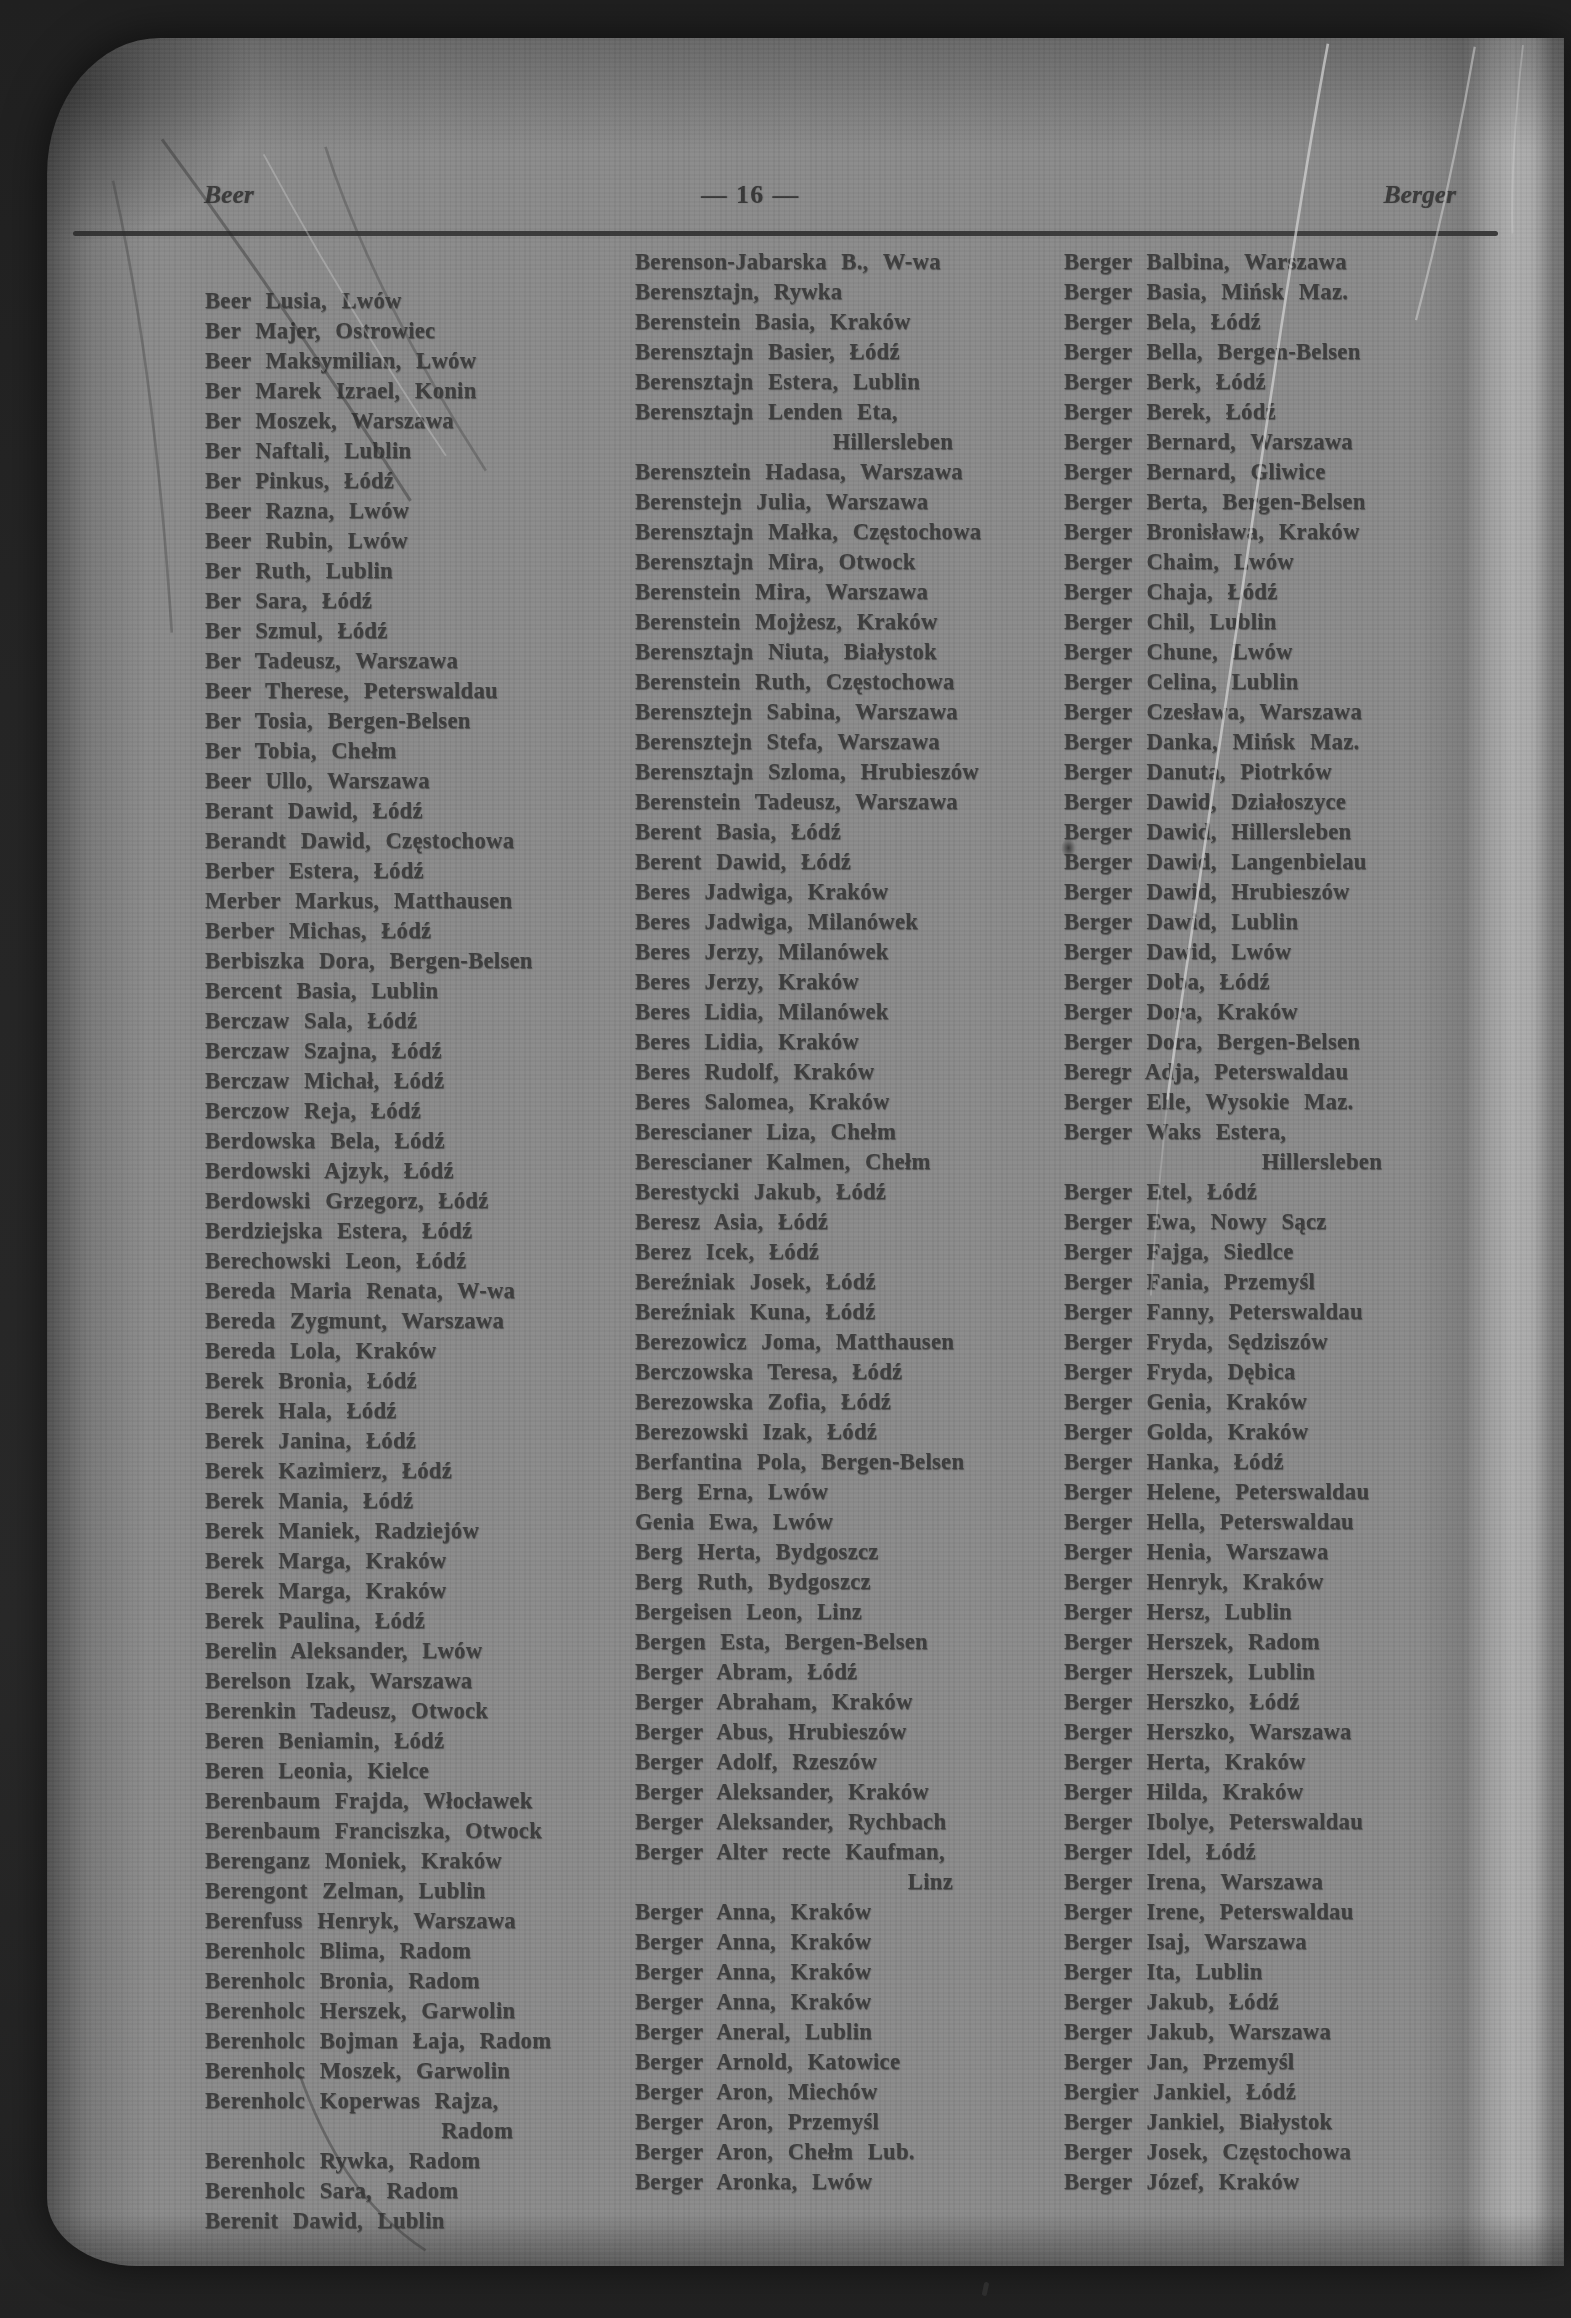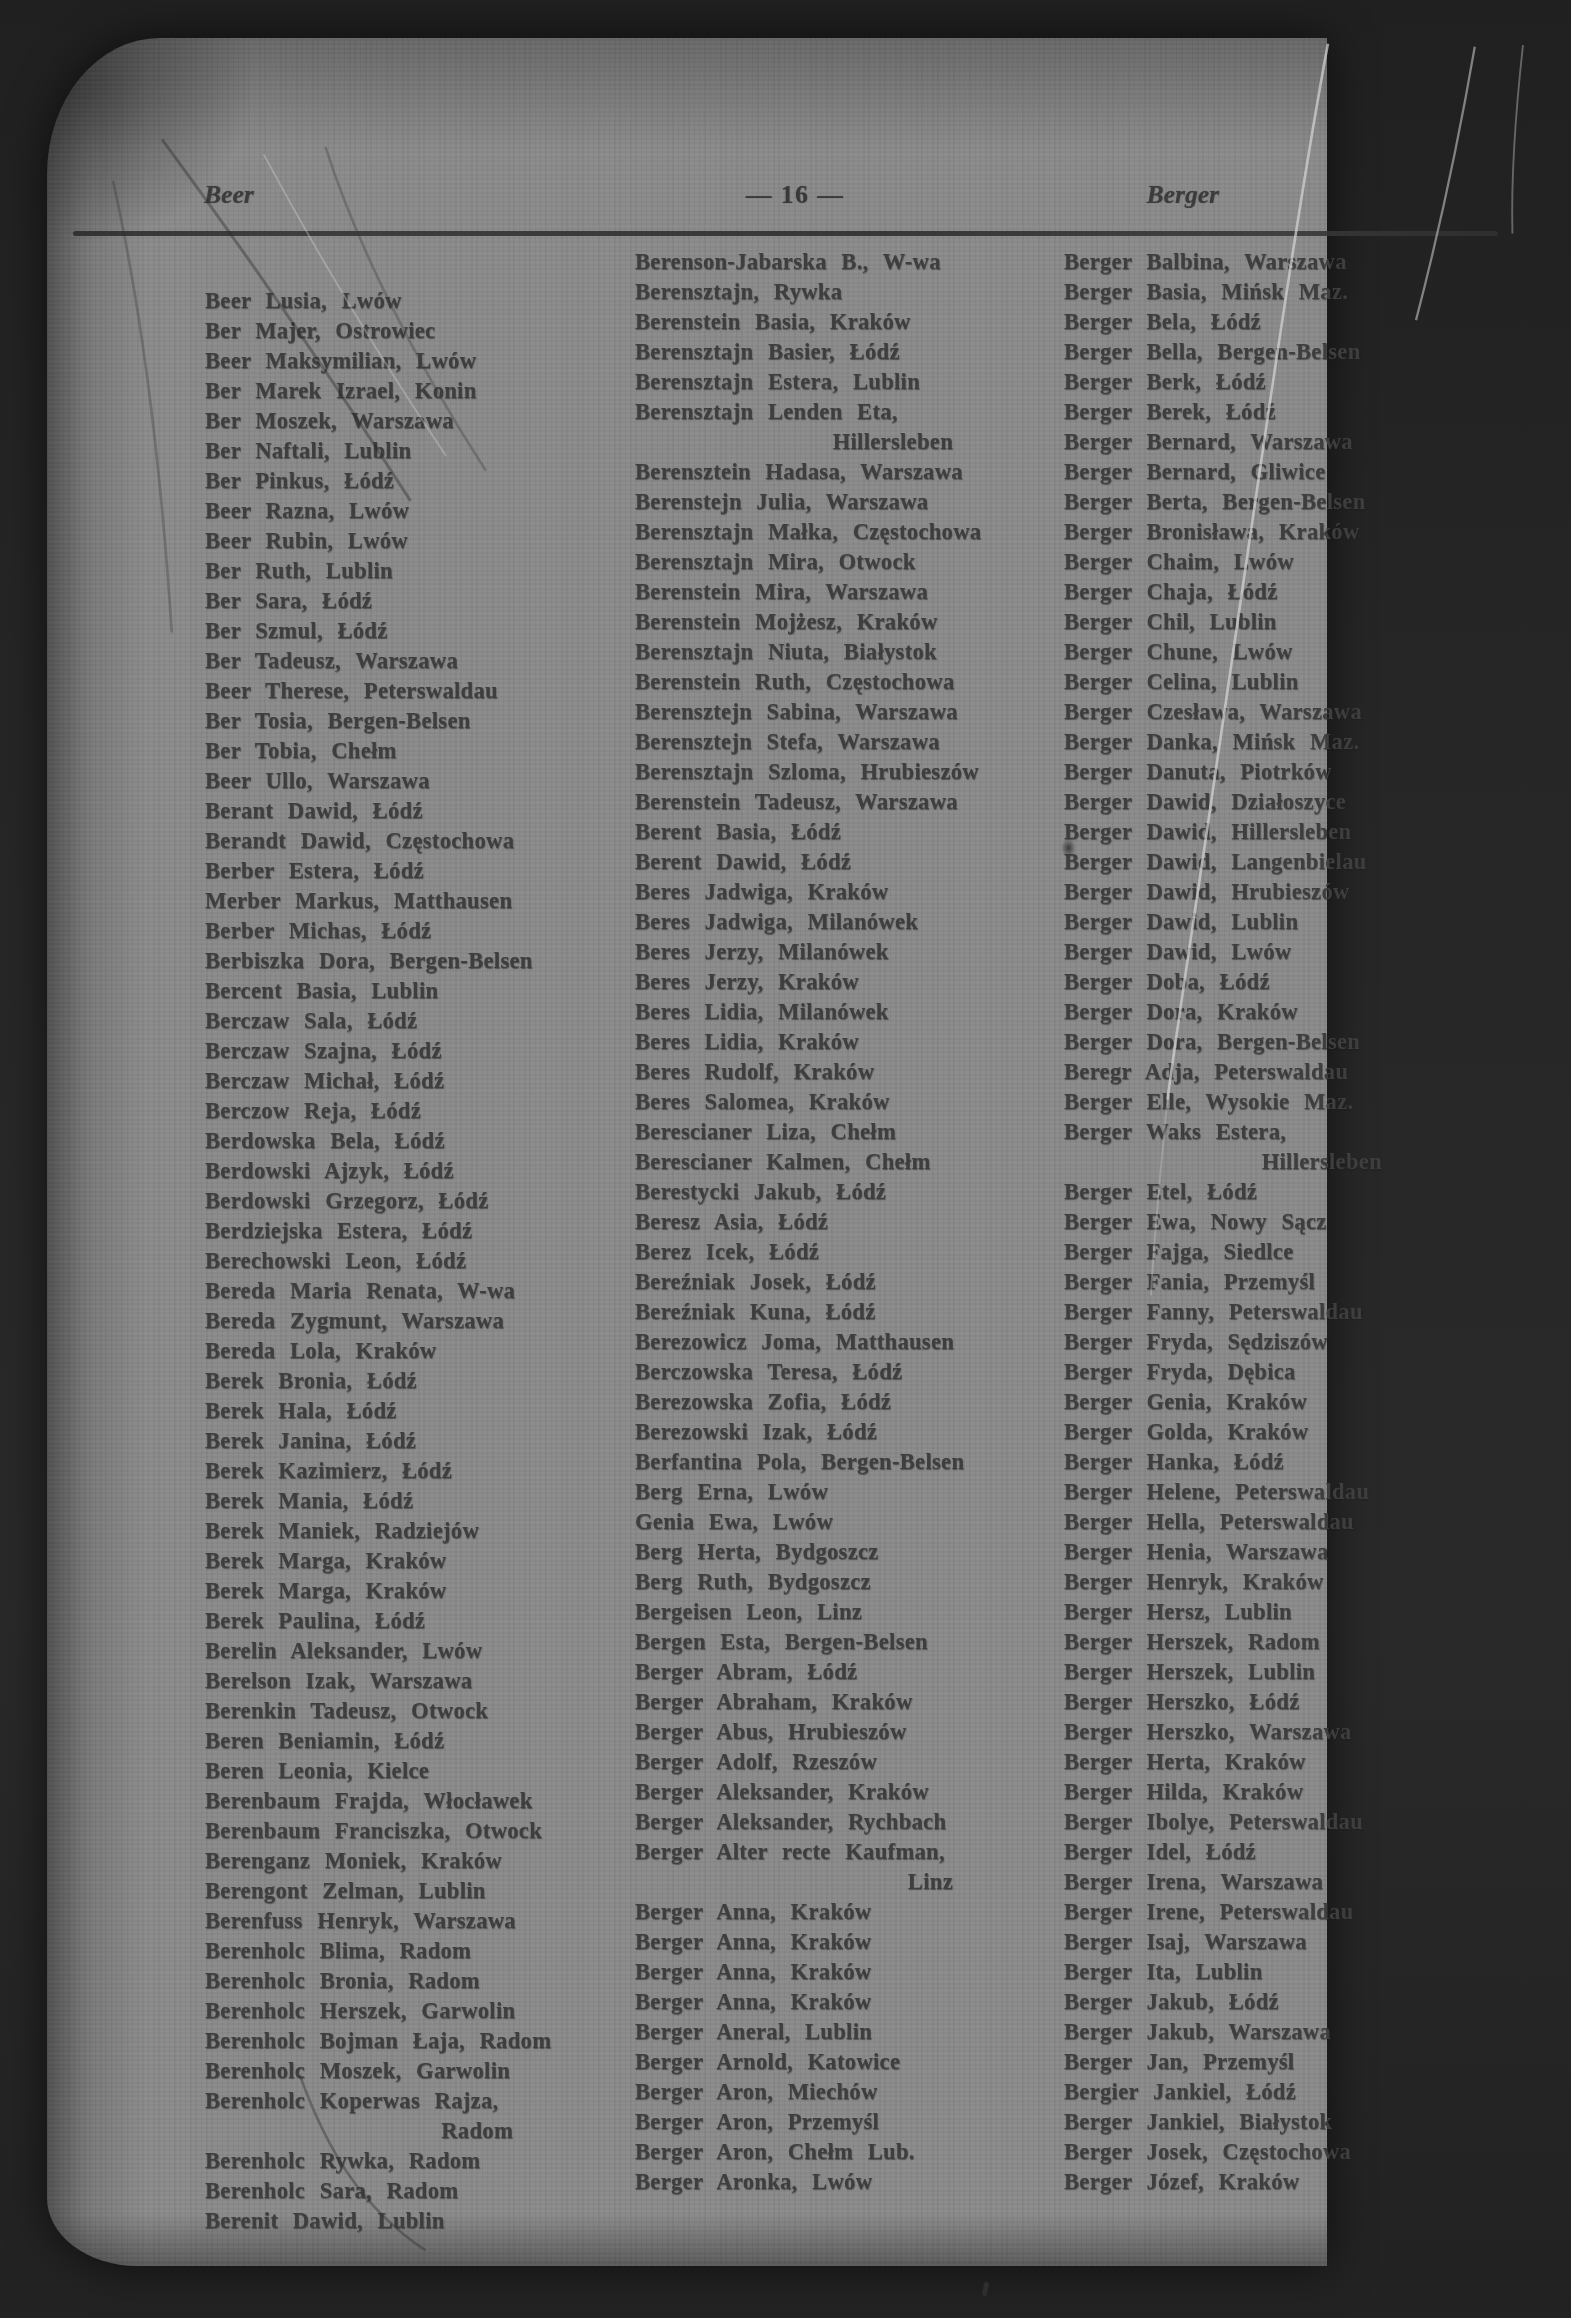--- a/index.html
+++ b/index.html
@@ -10,21 +10,21 @@
     background:
       linear-gradient(180deg, #202020 0%, #262626 30%, #292929 70%, #222 100%);
     overflow: hidden;
     font-family: "Liberation Serif", "DejaVu Serif", serif;
   }
   
   .paper {
     position: absolute;
     left: 47px;
     top: 38px;
-    width: 1280px;
+    width: 1517px;
     height: 2228px;
     border-top-left-radius: 113px 136px;
     border-bottom-left-radius: 90px 68px;
     background:
       
       repeating-linear-gradient(90deg, rgba(0,0,0,0.045) 0 1.5px, rgba(0,0,0,0) 1.5px 5.3px),
       
       repeating-linear-gradient(0deg, rgba(255,255,255,0.02) 0 2.3px, rgba(0,0,0,0.02) 2.3px 4.5px),
       
       radial-gradient(256px 226px at 22.6px 45px, rgba(25,25,25,0.55), rgba(0,0,0,0) 72%),
@@ -51,21 +51,21 @@
     font-size: 25.6px;
     color: #3c3c3c;
     text-shadow: 0.4px 0.4px 1.1px rgba(35,35,35,0.5);
   }
   .head-left { left: 157px; }
   .head-right { right: 108px; }
   .page-num {
     position: absolute;
     left: 654px;
     width: 188px;
-    text-align: center;
+    text-align: left;
     font-weight: 700;
     font-size: 25.6px;
     letter-spacing: 1.5px;
     color: #393939;
     text-shadow: 0.4px 0.4px 1.1px rgba(35,35,35,0.5);
   }
   .rule {
     position: absolute;
     left: 25.6px;
     top: 193px;

